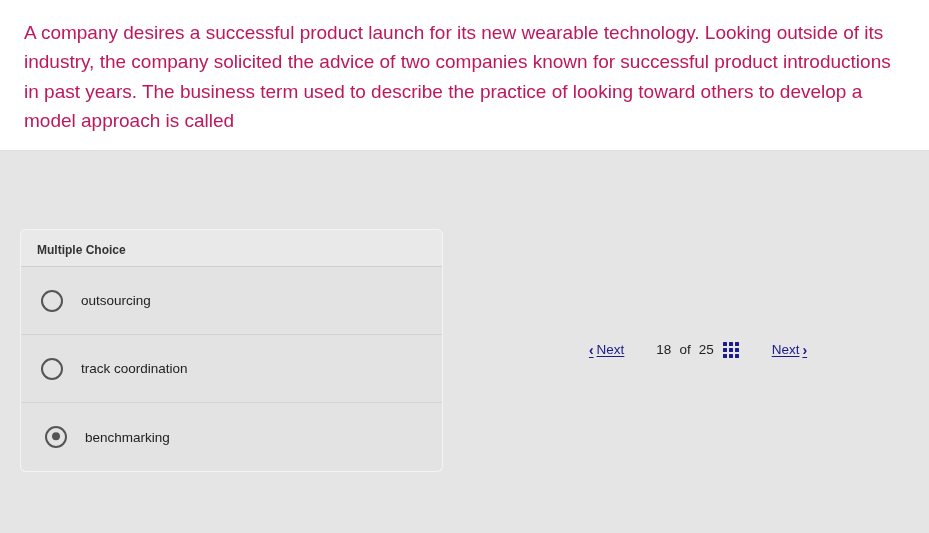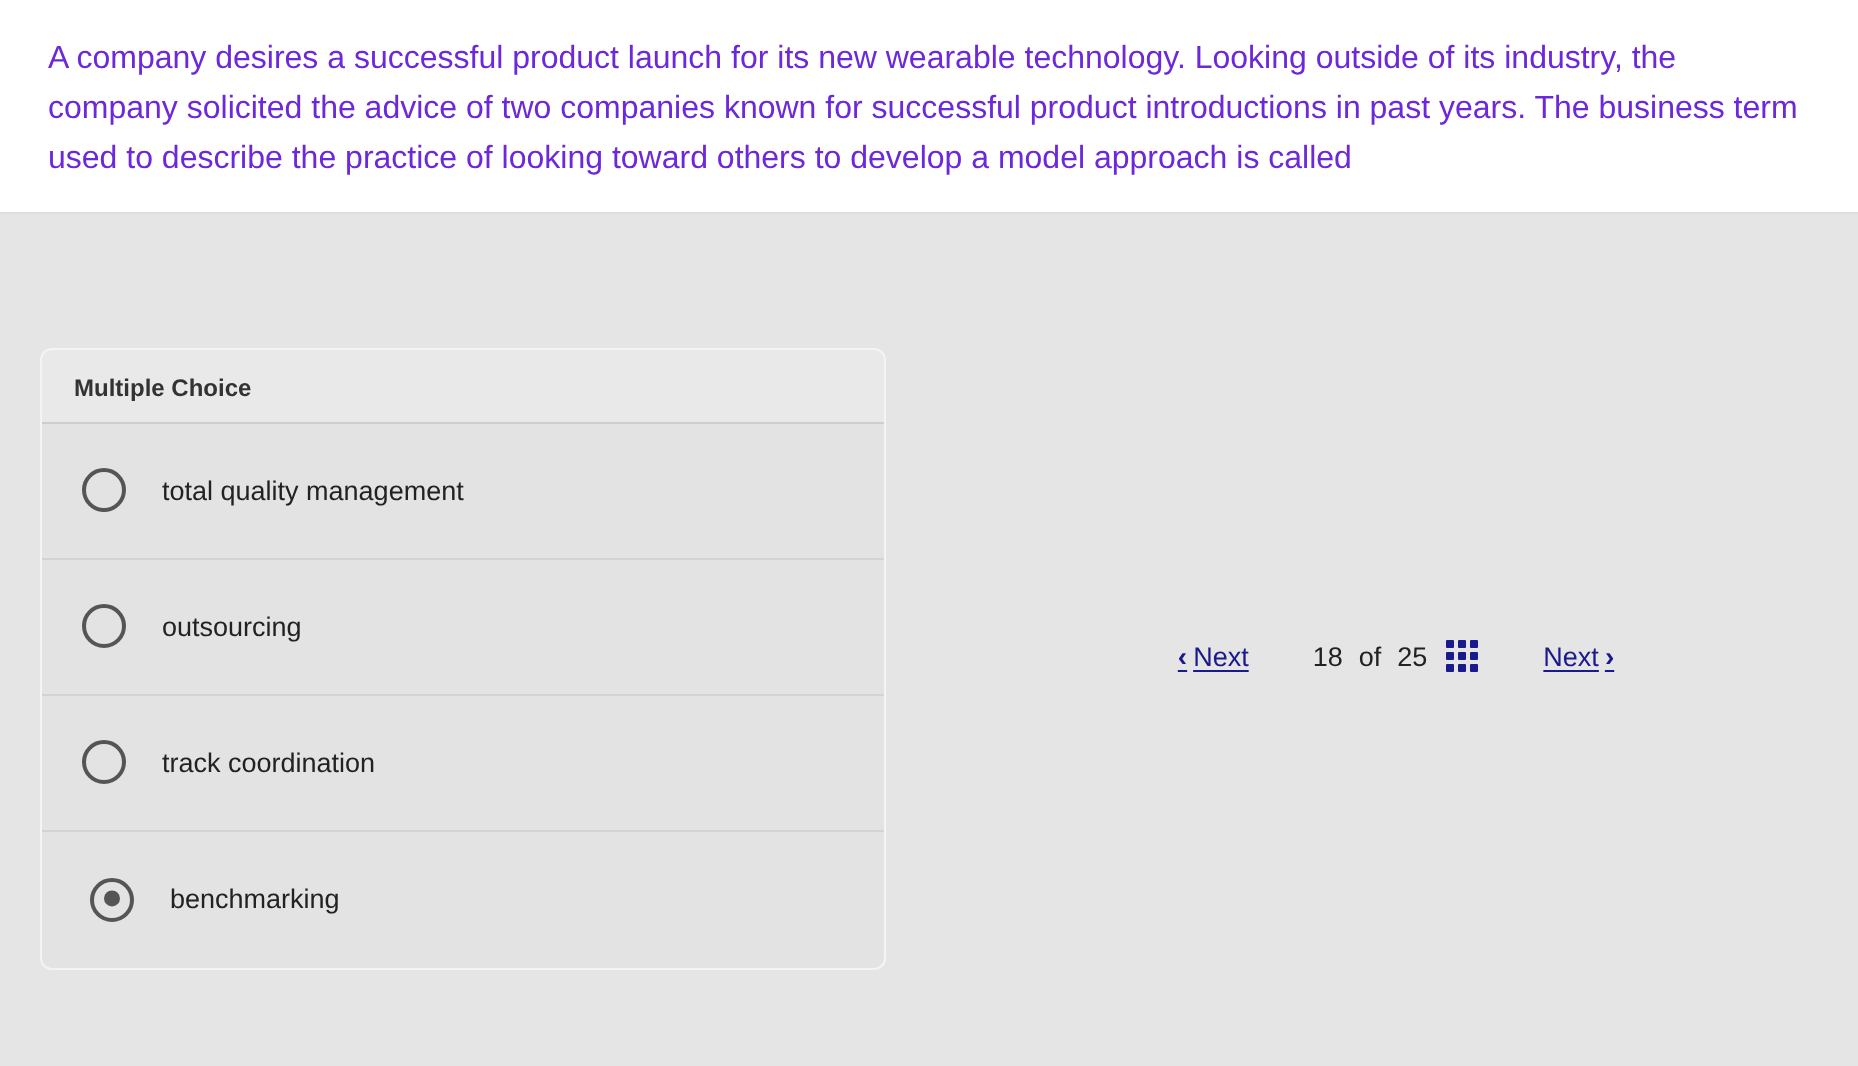--- a/index.html
+++ b/index.html
@@ -15,23 +15,23 @@
     }
 
     .question-area {
       background: #ffffff;
       width: 100%;
       padding: 18px 24px 14px 24px;
       border-bottom: 1px solid #ddd;
     }
 
     .question-text {
-      font-size: 16px;
+      font-size: 19px;
       line-height: 1.55;
-      color: #6d28d9;
+      color: #be185d;
     }
 
     .main-content {
       width: 100%;
       flex: 1;
       background: #e5e5e5;
       display: flex;
       flex-direction: row;
       align-items: center;
       padding: 18px 20px 0 20px;
@@ -169,24 +169,20 @@
   <p class="question-text">A company desires a successful product launch for its new wearable technology. Looking outside of its industry, the company solicited the advice of two companies known for successful product introductions in past years. The business term used to describe the practice of looking toward others to develop a model approach is called</p>
 </div>
 
 <div class="main-content">
   <div class="card">
     <div class="card-header">
       <span class="card-header-label">Multiple Choice</span>
     </div>
     <div class="options-list">
 
-      <div class="option-row">
-        <div class="radio-circle"></div>
-        <span class="option-label">total quality management</span>
-      </div>
 
       <div class="option-row">
         <div class="radio-circle"></div>
         <span class="option-label">outsourcing</span>
       </div>
 
       <div class="option-row">
         <div class="radio-circle"></div>
         <span class="option-label">track coordination</span>
       </div>

